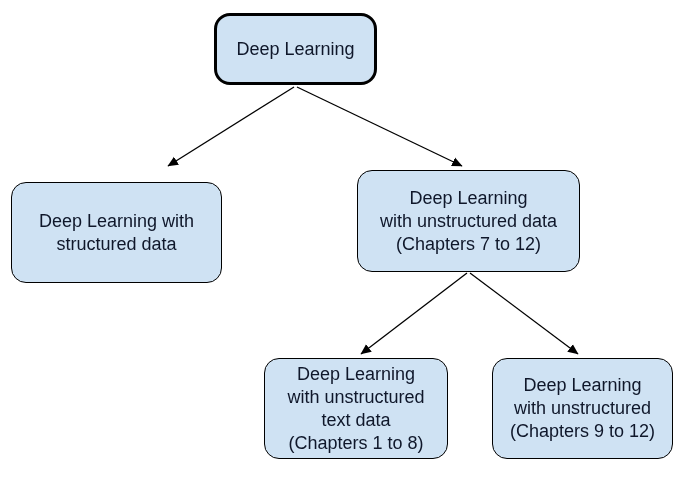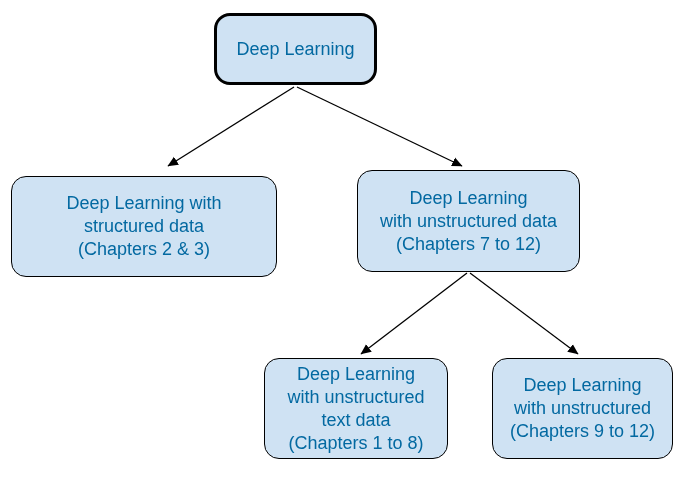--- a/index.html
+++ b/index.html
@@ -26,39 +26,39 @@
     position: absolute;
     box-sizing: border-box;
     background: #cfe2f3;
     border: 1.5px solid #000000;
     border-radius: 15px;
     display: flex;
     flex-direction: column;
     align-items: center;
     justify-content: center;
     text-align: center;
-    color: #0369a1;
+    color: #0f172a;
     font-size: 18px;
     line-height: 23px;
   }
   .node .line {
     white-space: nowrap;
   }
   .node-root {
     left: 214px;
     top: 13px;
     width: 163px;
     height: 72px;
     border-width: 3px;
     border-radius: 16px;
   }
   .node-structured {
     left: 11px;
-    top: 176px;
-    width: 266px;
+    top: 182px;
+    width: 211px;
     height: 101px;
   }
   .node-unstructured {
     left: 357px;
     top: 170px;
     width: 223px;
     height: 102px;
   }
   .node-image {
     left: 264px;
@@ -90,21 +90,20 @@
     <line x1="470" y1="273" x2="578" y2="354" stroke="#000000" stroke-width="1.3" marker-end="url(#arrowhead)"></line>
   </svg>
 
   <div class="node node-root">
     <div class="line">Deep Learning</div>
   </div>
 
   <div class="node node-structured">
     <div class="line">Deep Learning with</div>
     <div class="line">structured data</div>
-    <div class="line">(Chapters 2 &amp; 3)</div>
   </div>
 
   <div class="node node-unstructured">
     <div class="line">Deep Learning</div>
     <div class="line">with unstructured data</div>
     <div class="line">(Chapters 7 to 12)</div>
   </div>
 
   <div class="node node-image">
     <div class="line">Deep Learning</div>

